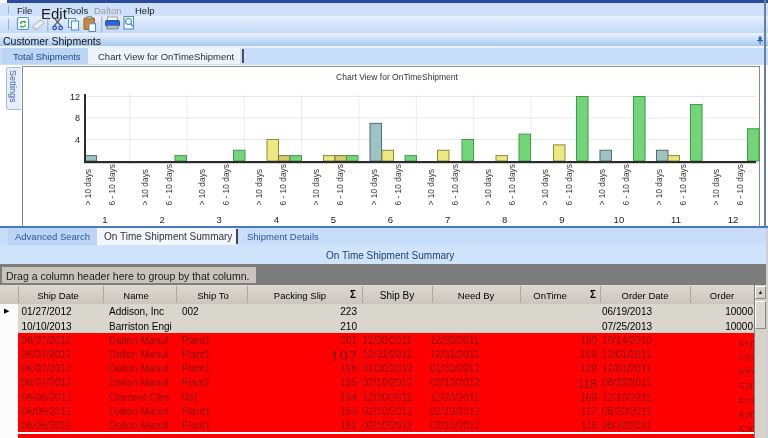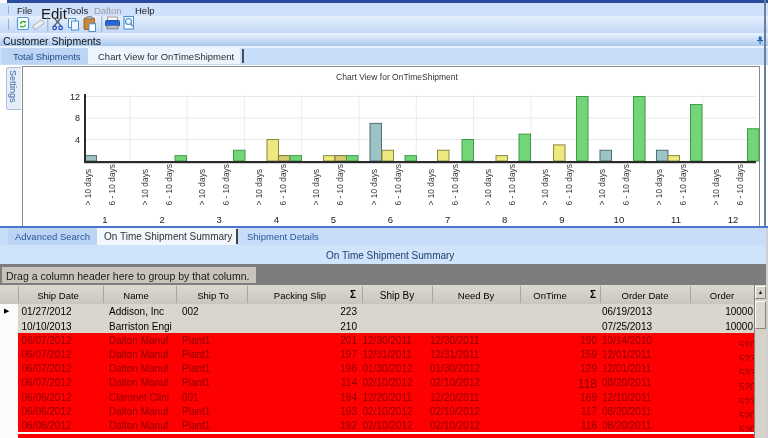--- a/index.html
+++ b/index.html
@@ -216,21 +216,21 @@
 <div class="t" style="left:362.5px;top:334.79999999999995px;font-size:10px;color:#8b0000;">12/30/2011</div>
 <div class="t" style="left:430px;top:334.79999999999995px;font-size:10px;color:#8b0000;">12/30/2011</div>
 <div class="t" style="left:597px;top:334.79999999999995px;font-size:10px;color:#8b0000;transform:translateX(-100%);">190</div>
 <div class="t" style="left:602px;top:334.79999999999995px;font-size:10px;color:#8b0000;">10/14/2010</div>
 <div class="abs" style="left:739px;top:334.79999999999995px;width:15px;height:12.2px;overflow:hidden;"><span style="font-size:10px;color:#8b0000;white-space:nowrap;font-family:&quot;Liberation Sans&quot;,sans-serif;">510</span></div>
 <div class="abs" style="left:0px;top:346.99999999999994px;width:18px;height:14.2px;background:#fbfbfb;border-bottom:1px solid #aac4e4;"></div>
 <div class="abs" style="left:18px;top:346.99999999999994px;width:736px;height:14.2px;background:#fe0000;border-bottom:1px solid #ff8585;"></div>
 <div class="t" style="left:21.5px;top:348.99999999999994px;font-size:10px;color:#8b0000;">06/07/2012</div>
 <div class="t" style="left:109px;top:348.99999999999994px;font-size:10px;color:#8b0000;">Dalton Manuf</div>
 <div class="t" style="left:182px;top:348.99999999999994px;font-size:10px;color:#8b0000;">Plant1</div>
-<div class="t" style="left:357px;top:348.99999999999994px;font-size:10px;color:#8b0000;transform:translateX(-100%);">197</div>
+<div class="t" style="left:357px;top:348.99999999999994px;font-size:16px;color:#8b0000;transform:translateX(-100%);">197</div>
 <div class="t" style="left:362.5px;top:348.99999999999994px;font-size:10px;color:#8b0000;">12/31/2011</div>
 <div class="t" style="left:430px;top:348.99999999999994px;font-size:10px;color:#8b0000;">12/31/2011</div>
 <div class="t" style="left:597px;top:348.99999999999994px;font-size:10px;color:#8b0000;transform:translateX(-100%);">159</div>
 <div class="t" style="left:602px;top:348.99999999999994px;font-size:10px;color:#8b0000;">12/01/2011</div>
 <div class="abs" style="left:739px;top:348.99999999999994px;width:15px;height:12.2px;overflow:hidden;"><span style="font-size:10px;color:#8b0000;white-space:nowrap;font-family:&quot;Liberation Sans&quot;,sans-serif;">523</span></div>
 <div class="abs" style="left:0px;top:361.19999999999993px;width:18px;height:14.2px;background:#fbfbfb;border-bottom:1px solid #aac4e4;"></div>
 <div class="abs" style="left:18px;top:361.19999999999993px;width:736px;height:14.2px;background:#fe0000;border-bottom:1px solid #ff8585;"></div>
 <div class="t" style="left:21.5px;top:363.19999999999993px;font-size:10px;color:#8b0000;">06/07/2012</div>
 <div class="t" style="left:109px;top:363.19999999999993px;font-size:10px;color:#8b0000;">Dalton Manuf</div>
 <div class="t" style="left:182px;top:363.19999999999993px;font-size:10px;color:#8b0000;">Plant1</div>
@@ -238,21 +238,21 @@
 <div class="t" style="left:362.5px;top:363.19999999999993px;font-size:10px;color:#8b0000;">01/30/2012</div>
 <div class="t" style="left:430px;top:363.19999999999993px;font-size:10px;color:#8b0000;">01/30/2012</div>
 <div class="t" style="left:597px;top:363.19999999999993px;font-size:10px;color:#8b0000;transform:translateX(-100%);">129</div>
 <div class="t" style="left:602px;top:363.19999999999993px;font-size:10px;color:#8b0000;">12/01/2011</div>
 <div class="abs" style="left:739px;top:363.19999999999993px;width:15px;height:12.2px;overflow:hidden;"><span style="font-size:10px;color:#8b0000;white-space:nowrap;font-family:&quot;Liberation Sans&quot;,sans-serif;">533</span></div>
 <div class="abs" style="left:0px;top:375.3999999999999px;width:18px;height:14.2px;background:#fbfbfb;border-bottom:1px solid #aac4e4;"></div>
 <div class="abs" style="left:18px;top:375.3999999999999px;width:736px;height:14.2px;background:#fe0000;border-bottom:1px solid #ff8585;"></div>
 <div class="t" style="left:21.5px;top:377.3999999999999px;font-size:10px;color:#8b0000;">06/07/2012</div>
 <div class="t" style="left:109px;top:377.3999999999999px;font-size:10px;color:#8b0000;">Dalton Manuf</div>
 <div class="t" style="left:182px;top:377.3999999999999px;font-size:10px;color:#8b0000;">Plant1</div>
-<div class="t" style="left:357px;top:377.3999999999999px;font-size:10px;color:#8b0000;transform:translateX(-100%);">114</div>
+<div class="t" style="left:357px;top:377.3999999999999px;font-size:10px;color:#8b0000;transform:translateX(-100%);">195</div>
 <div class="t" style="left:362.5px;top:377.3999999999999px;font-size:10px;color:#8b0000;">02/10/2012</div>
 <div class="t" style="left:430px;top:377.3999999999999px;font-size:10px;color:#8b0000;">02/10/2012</div>
 <div class="t" style="left:597px;top:377.3999999999999px;font-size:12px;color:#8b0000;transform:translateX(-100%);">118</div>
 <div class="t" style="left:602px;top:377.3999999999999px;font-size:10px;color:#8b0000;">08/20/2011</div>
 <div class="abs" style="left:739px;top:377.3999999999999px;width:15px;height:12.2px;overflow:hidden;"><span style="font-size:10px;color:#8b0000;white-space:nowrap;font-family:&quot;Liberation Sans&quot;,sans-serif;">520</span></div>
 <div class="abs" style="left:0px;top:389.5999999999999px;width:18px;height:14.2px;background:#fbfbfb;border-bottom:1px solid #aac4e4;"></div>
 <div class="abs" style="left:18px;top:389.5999999999999px;width:736px;height:14.2px;background:#fe0000;border-bottom:1px solid #ff8585;"></div>
 <div class="t" style="left:21.5px;top:391.5999999999999px;font-size:10px;color:#8b0000;">06/06/2012</div>
 <div class="t" style="left:109px;top:391.5999999999999px;font-size:10px;color:#8b0000;">Claronet Clini</div>
 <div class="t" style="left:182px;top:391.5999999999999px;font-size:10px;color:#8b0000;">001</div>

